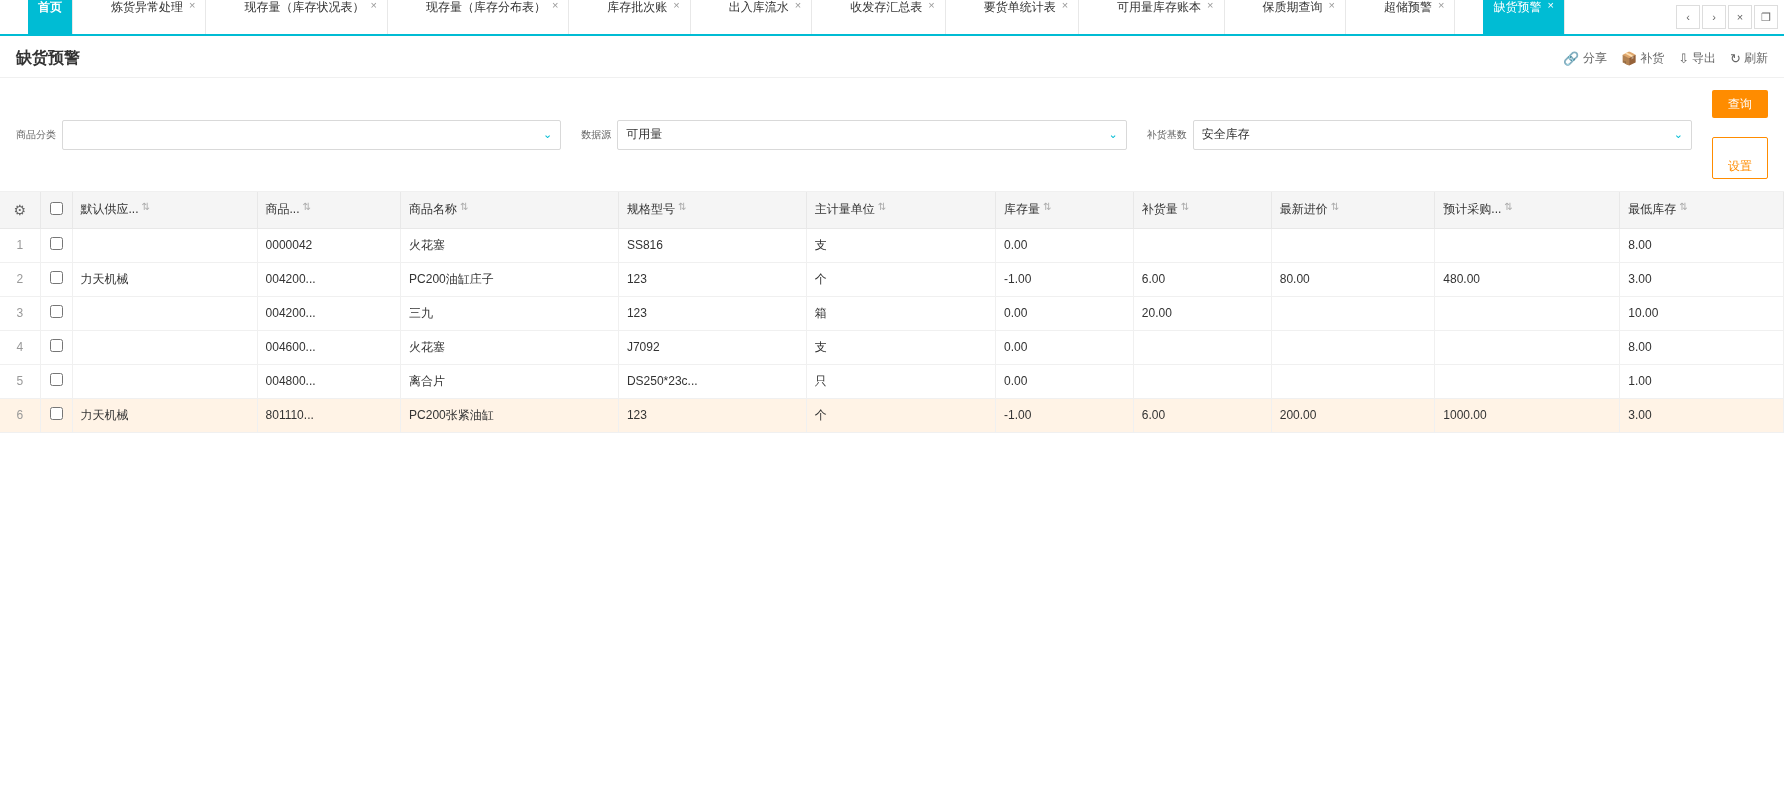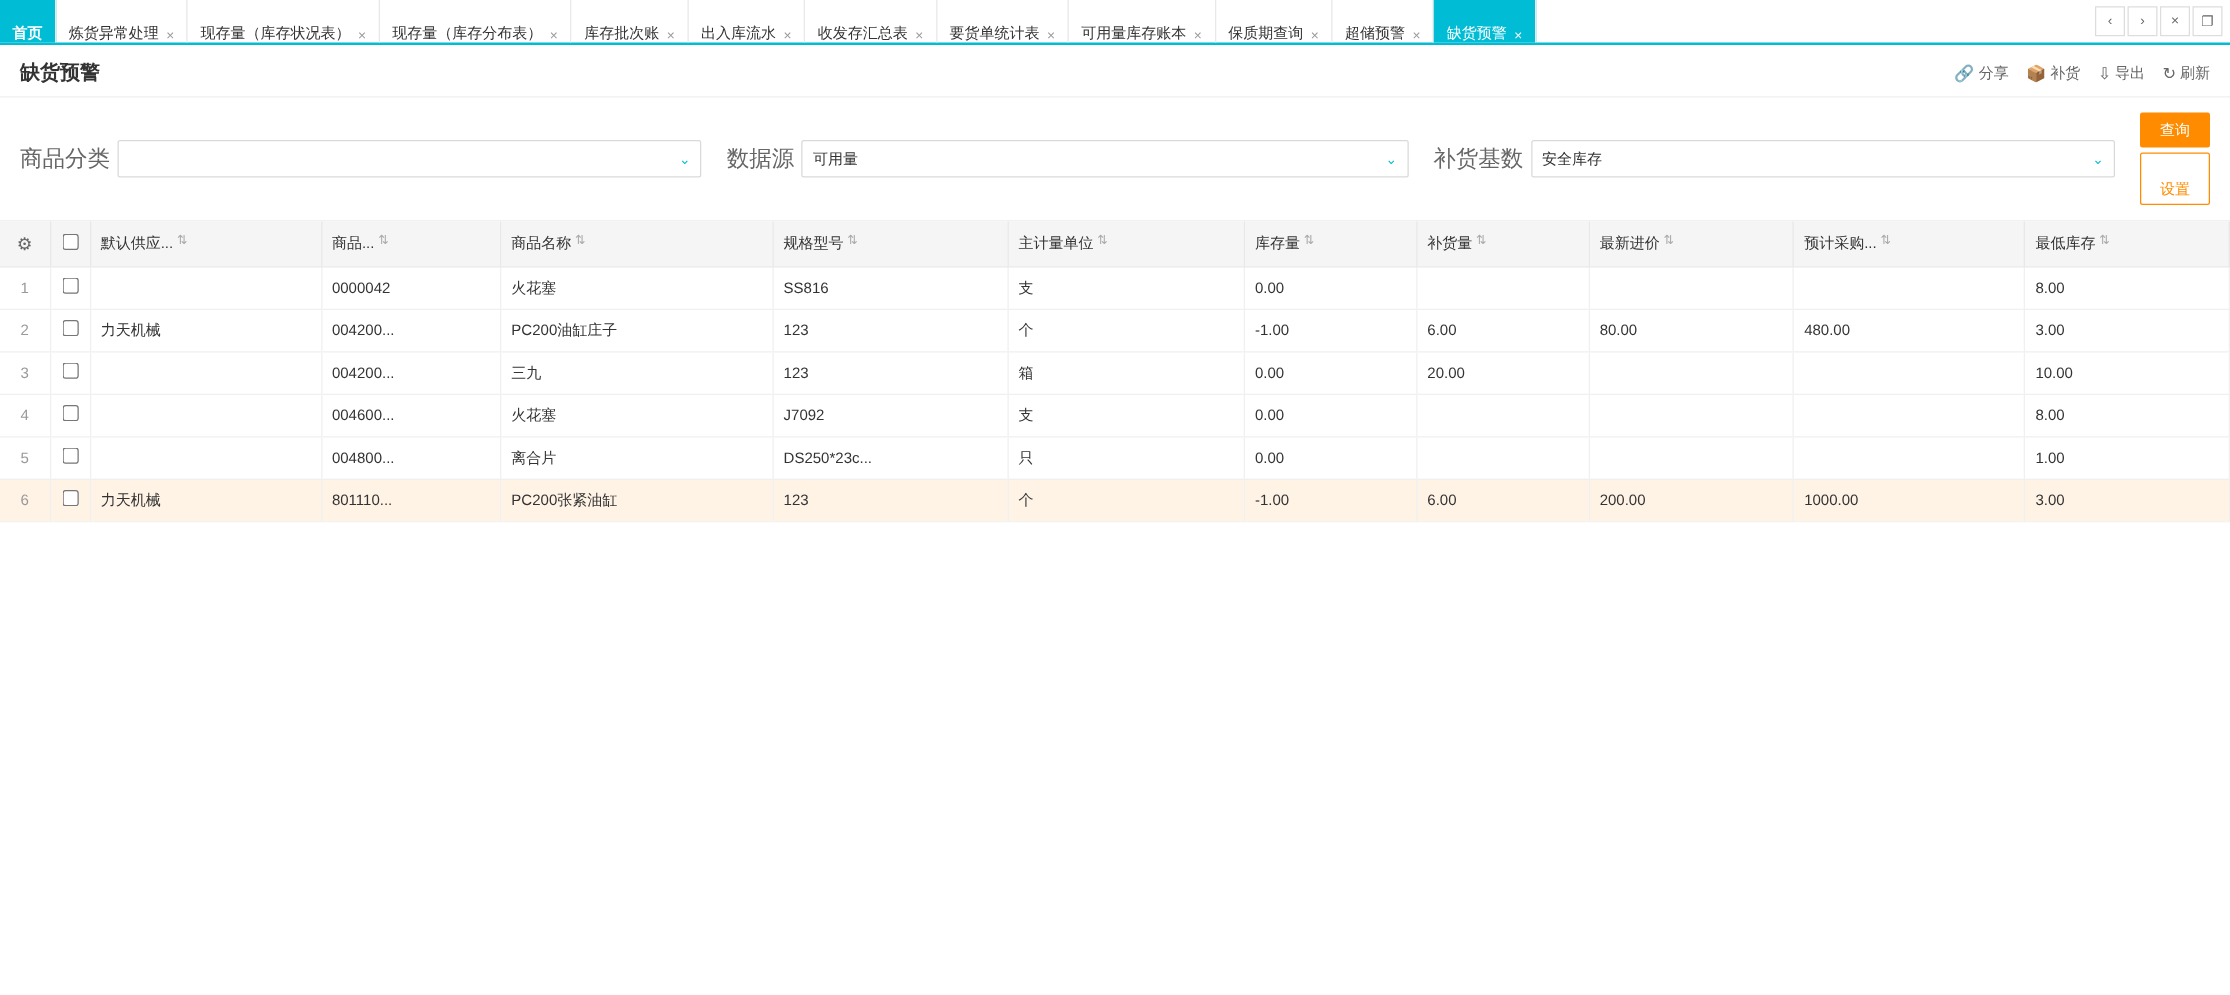--- a/index.html
+++ b/index.html
@@ -9,30 +9,31 @@
     .top-nav {
       display: flex;
       align-items: center;
       background: #fff;
       border-bottom: 2px solid #00bcd4;
       height: 36px;
       overflow: hidden;
     }
     .nav-tab {
       display: flex;
-      align-items: flex-end;
+      align-items: flex-start;
       padding: 0 10px;
       height: 36px;
       white-space: nowrap;
       cursor: pointer;
       border-right: 1px solid #e8e8e8;
       font-size: 12px;
       color: #333;
       gap: 4px;
       flex-shrink: 0;
+      margin-left: 28px;
     }
     .nav-tab:first-child {
       background: #00bcd4;
       color: #fff;
       font-weight: bold;
     }
     .nav-tab.active {
       background: #00bcd4;
       color: #fff;
     }
@@ -108,41 +109,41 @@
     }
     .filter-item {
       display: flex;
       align-items: center;
       gap: 6px;
       flex: 1;
     }
     .filter-label {
       color: #666;
       white-space: nowrap;
-      font-size: 18px;
+      font-size: 10px;
     }
     .filter-select {
       flex: 1;
       height: 30px;
       border: 1px solid #d9d9d9;
       border-radius: 2px;
       padding: 0 8px;
       font-size: 12px;
       display: flex;
       align-items: center;
       justify-content: space-between;
       cursor: pointer;
       background: #fff;
       color: #333;
     }
     .filter-select .chevron { color: #00bcd4; font-size: 11px; }
     .filter-actions {
       display: flex;
       flex-direction: column;
-      gap: 4px;
+      gap: 19px;
     }
     .btn-query {
       background: #ff8c00;
       color: #fff;
       border: none;
       padding: 5px 16px;
       border-radius: 2px;
       cursor: pointer;
       font-size: 12px;
       height: 28px;

